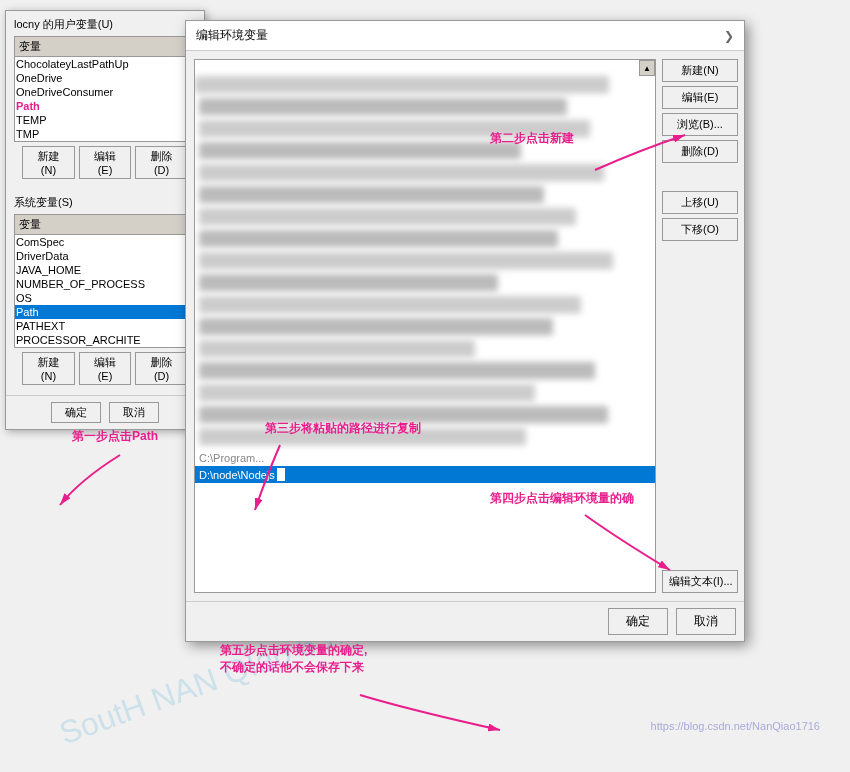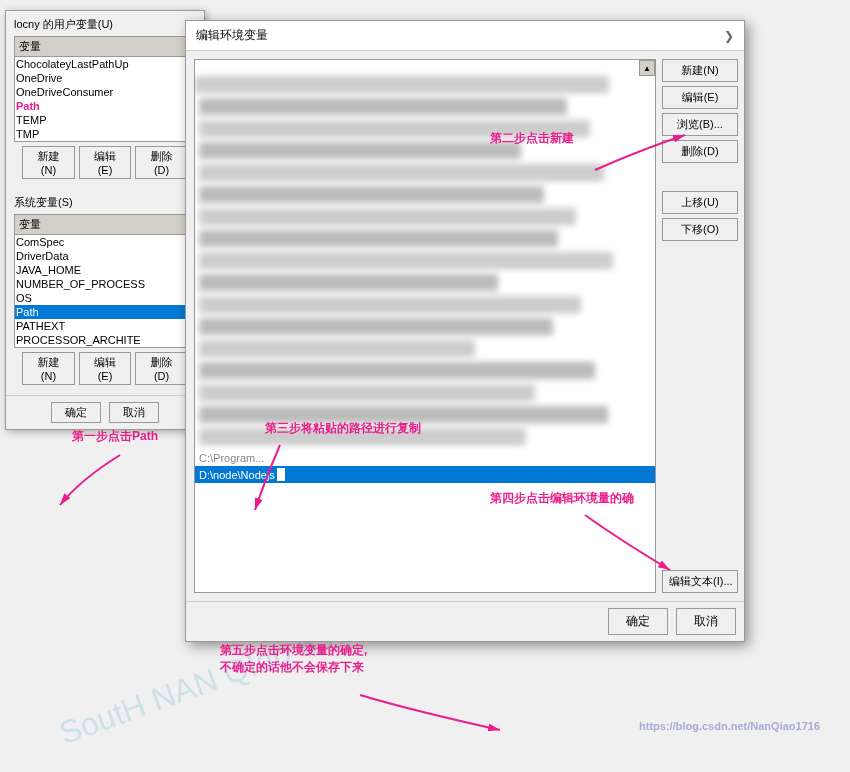--- a/index.html
+++ b/index.html
@@ -220,21 +220,20 @@
     }
 
     .watermark2 {
       position: absolute;
       bottom: 40px;
       right: 30px;
       font-size: 11px;
       color: rgba(100,100,200,0.5);
       z-index: 5;
       pointer-events: none;
-      font-weight: bold;
     }
   </style>
 </head>
 <body>
 
 <div class="env-dialog">
 
   <div class="env-section">
     <div class="section-title">locny 的用户变量(U)</div>
     <table class="env-table">

